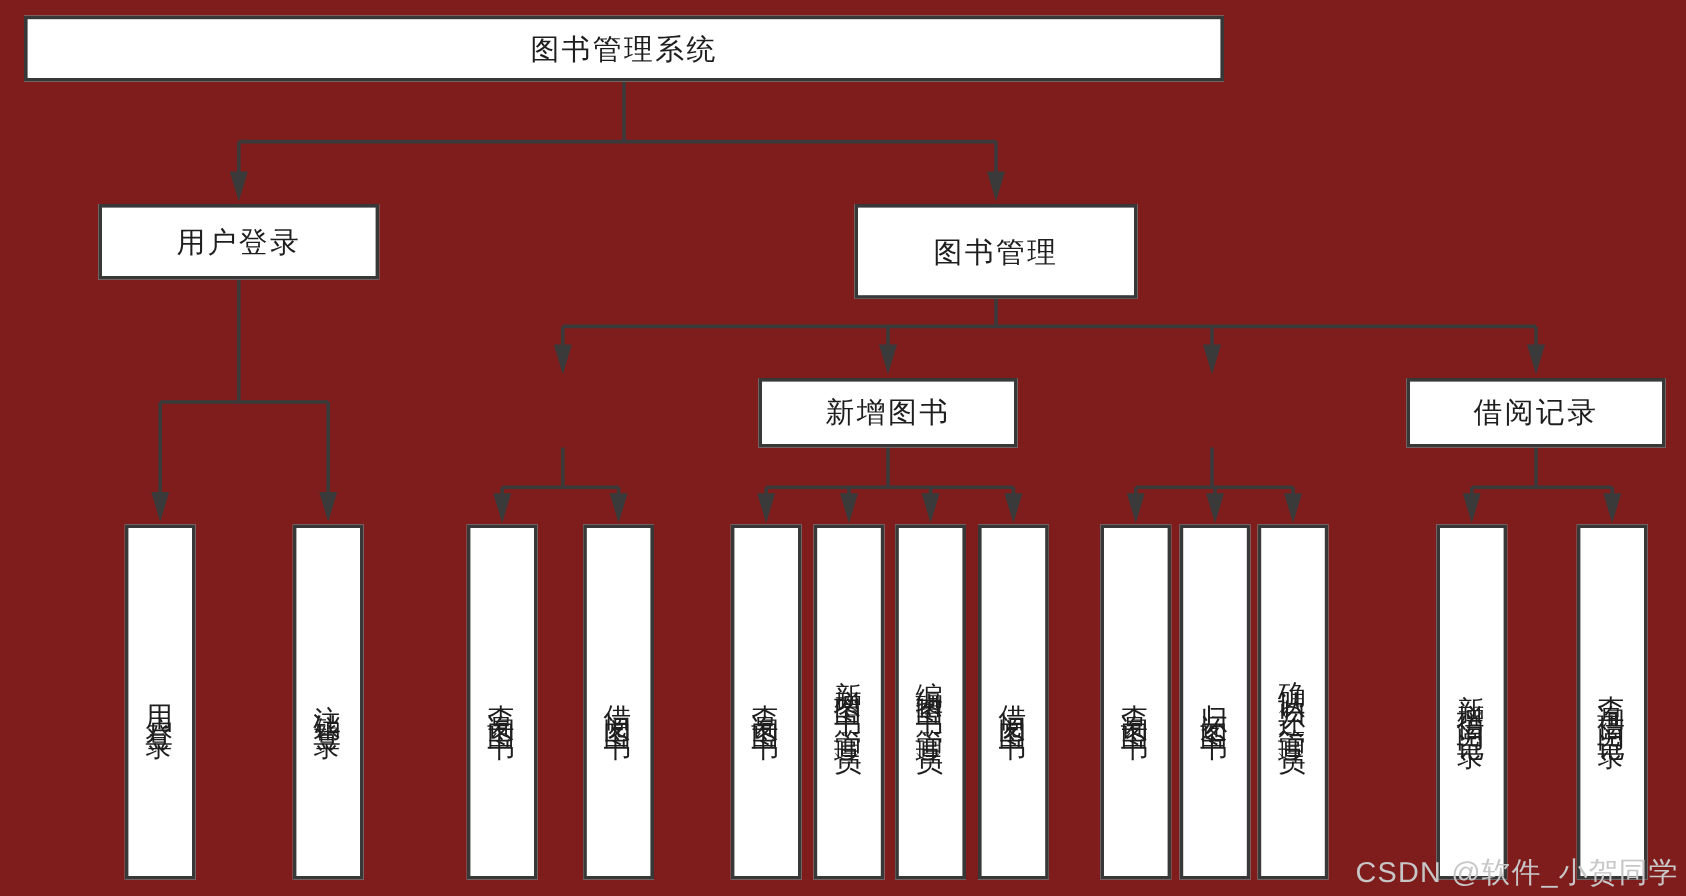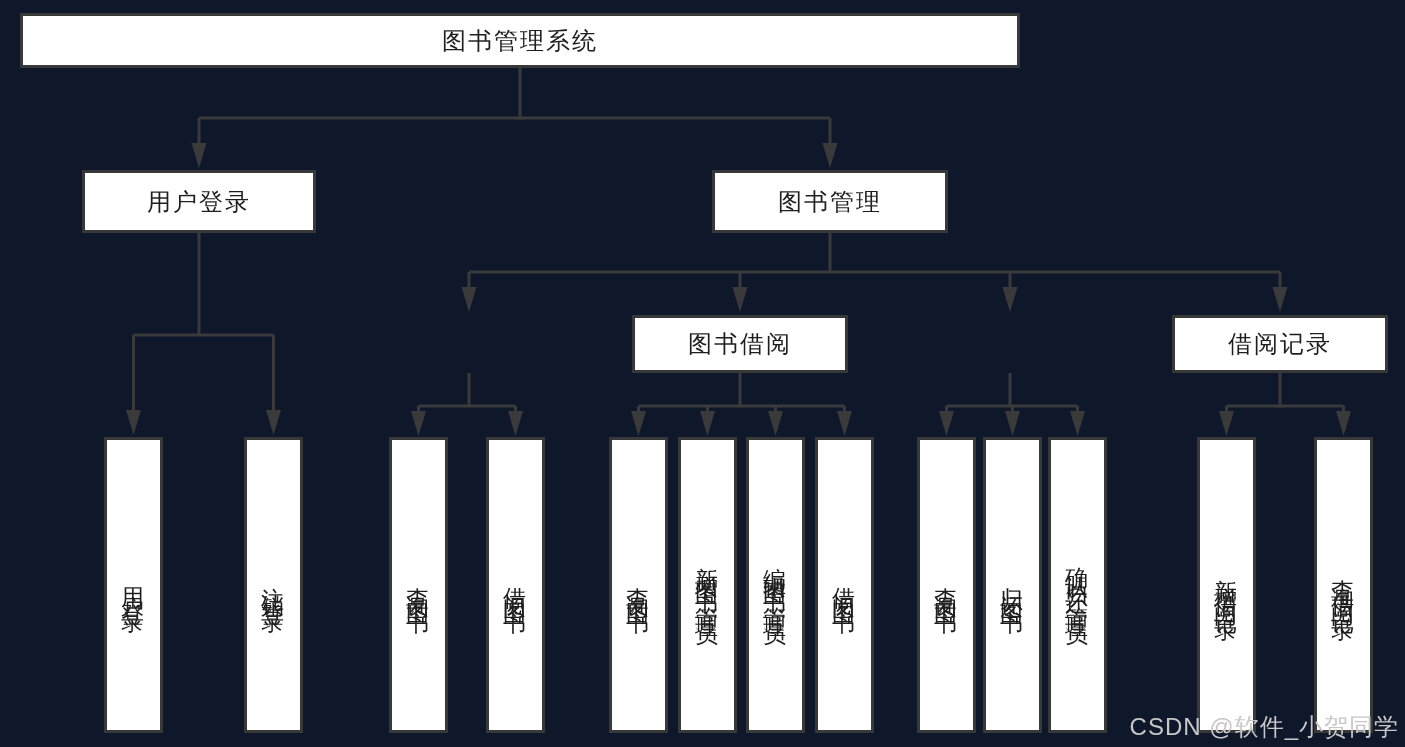--- a/index.html
+++ b/index.html
@@ -4,21 +4,21 @@
 <style>
   html, body {
     margin: 0;
     padding: 0;
     background: #ffffff;
   }
   .stage {
     position: relative;
     width: 1405px;
     height: 747px;
-    background: #0f172a;
+    background: #7f1d1d;
     font-family: "Liberation Sans", sans-serif;
     color: #1e1e1e;
     overflow: hidden;
   }
   .connectors {
     position: absolute;
     left: 0;
     top: 0;
     z-index: 1;
   }
@@ -110,26 +110,26 @@
     </g>
   </svg>
 
   <div class="node hbox" style="left:20px; top:13px; width:1000px; height:55px">
     <span>图书管理系统</span>
   </div>
 
   <div class="node hbox" style="left:82px; top:170px; width:234px; height:63px">
     <span>用户登录</span>
   </div>
-  <div class="node hbox" style="left:712px; top:170px; width:236px; height:63px">
+  <div class="node hbox" style="left:712px; top:170px; width:236px; height:79px">
     <span>图书管理</span>
   </div>
 
   <div class="node hbox" style="left:632px; top:315px; width:216px; height:58px">
-    <span>图书借阅</span>
+    <span>新增图书</span>
   </div>
   <div class="node hbox" style="left:1172px; top:315px; width:216px; height:58px">
     <span>借阅记录</span>
   </div>
 
   <div class="node vbox" style="left:104px; top:437px; width:59px; height:296px">
     <span>用户登录</span>
   </div>
   <div class="node vbox" style="left:244px; top:437px; width:59px; height:296px">
     <span>注销登录</span>

